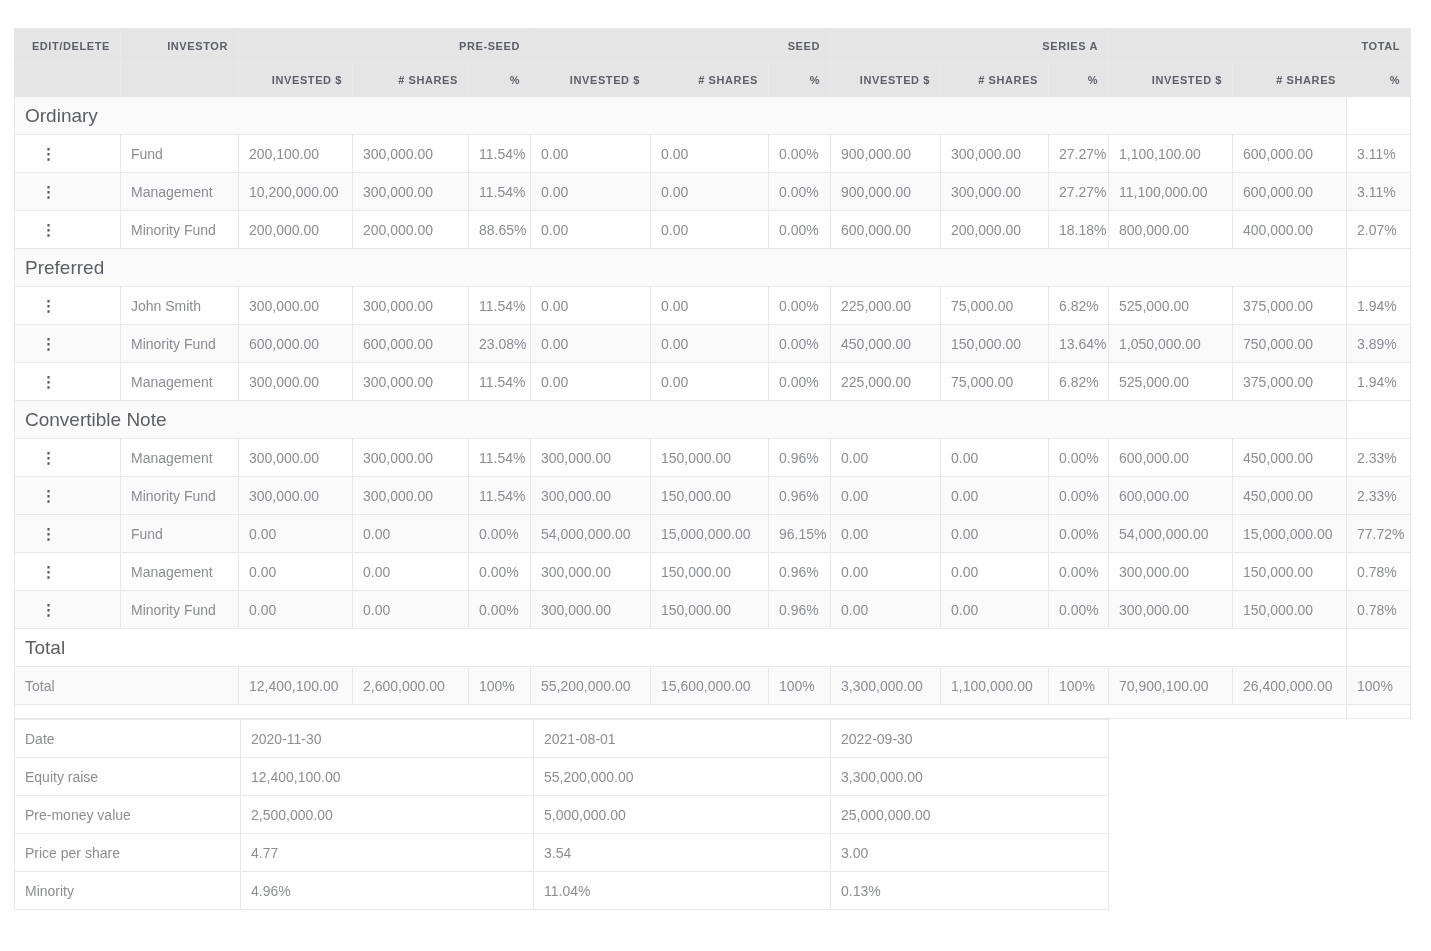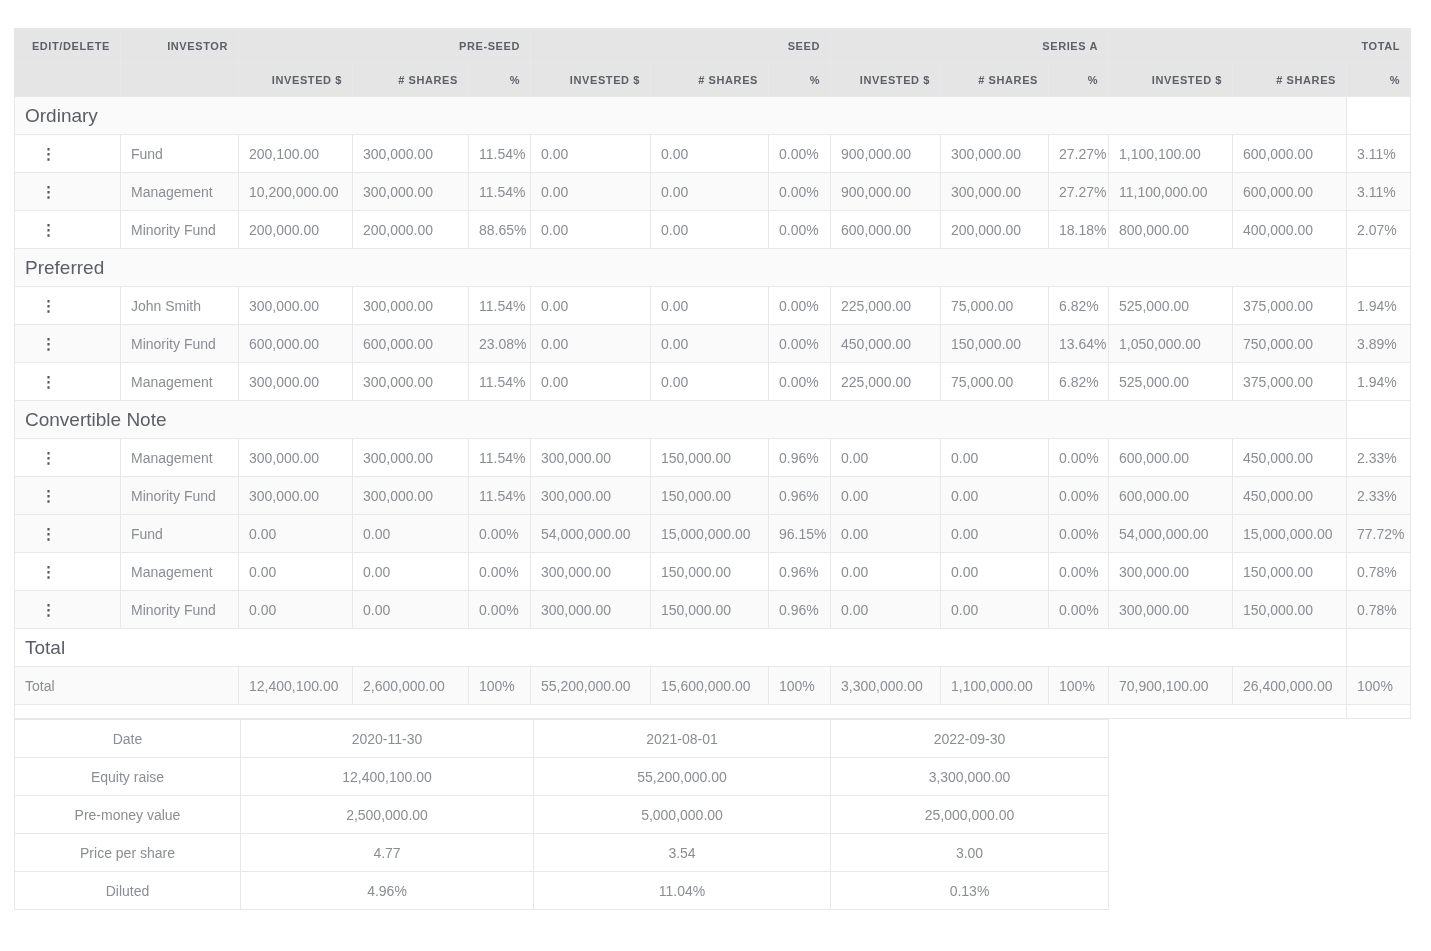--- a/index.html
+++ b/index.html
@@ -22,21 +22,21 @@
   td.section-cell{font-size:19px;color:#5b5e66;}
   td.total-label-cell{font-size:14px;color:#8b8d94;}
 
   .kebab{
     color:#55575e;font-size:15px;font-weight:700;line-height:1;
     padding-left:16px;cursor:pointer;user-select:none;
   }
 
   tr.tail-row td{height:13px;padding:0;background:#fff;}
 
-  .summary{width:1094px;text-align:center;}
+  .summary{width:1094px;}
   .summary td{border:1px solid #e8e8ea;height:37px;padding:0 10px;font-size:14px;color:#8b8d94;background:#fff;overflow:hidden;white-space:nowrap;}
 </style>
 </head>
 <body>
 
 <div class="page">
 
   <table class="grid">
     <colgroup>
       <col style="width:106px">
@@ -343,21 +343,21 @@
           <td>5,000,000.00</td>
           <td>25,000,000.00</td>
         </tr>
         <tr>
           <td>Price per share</td>
           <td>4.77</td>
           <td>3.54</td>
           <td>3.00</td>
         </tr>
         <tr>
-          <td>Diluted</td>
+          <td>Minority</td>
           <td>4.96%</td>
           <td>11.04%</td>
           <td>0.13%</td>
         </tr>
       </tbody>
   </table>
 
 </div>
 
 </body></html>

